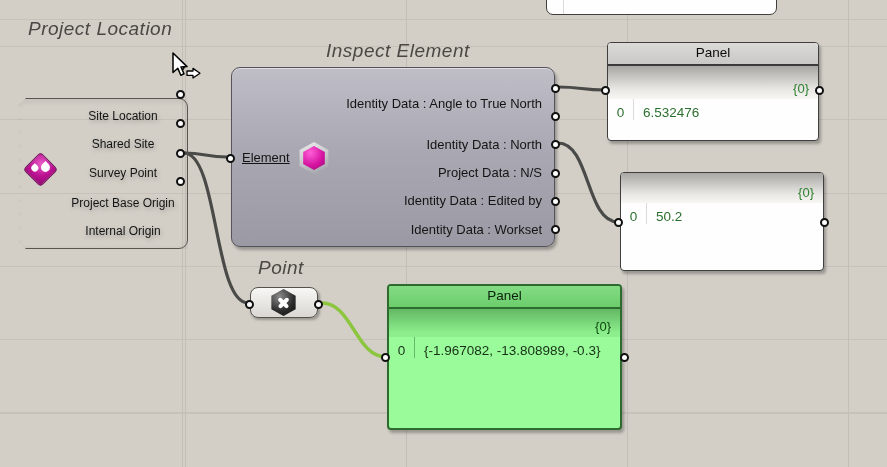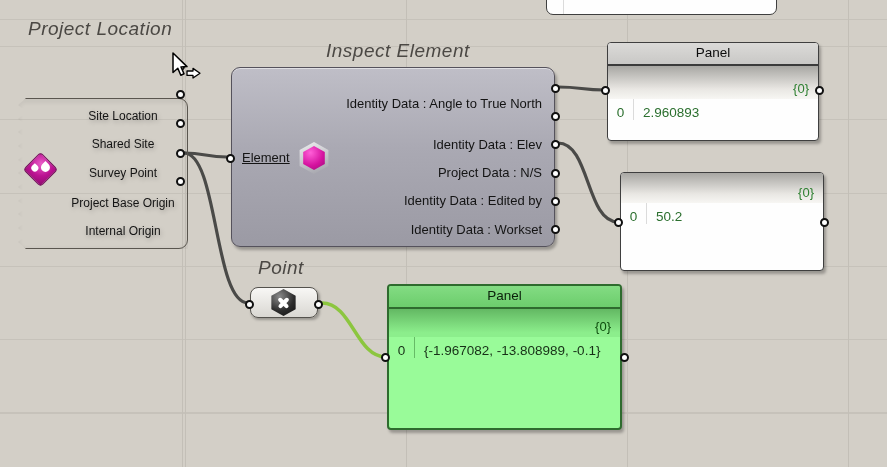--- a/index.html
+++ b/index.html
@@ -174,21 +174,21 @@
     <span class="grip" style="right:-5px; top:127.5px;"></span>
   </div>
 
   <div class="group-title" style="left:326px; top:40px;">Inspect Element</div>
   <div class="comp ie-body">
     <div class="ie-input-label">Element</div>
     <div class="hex-outer">
       <div class="hex-inner"></div>
     </div>
     <div class="ie-out" style="top:12px;margin-top:16px;">Identity Data : Angle to True North</div>
-    <div class="ie-out" style="top:68.5px;">Identity Data : Elev</div>
+    <div class="ie-out" style="top:68.5px;">Identity Data : North</div>
     <div class="ie-out" style="top:97px;">Project Data : N/S</div>
     <div class="ie-out" style="top:153.5px;">Identity Data : Workset</div>
     <div class="ie-out" style="top:125px;">Identity Data : Edited by</div>
     <span class="grip" style="left:-6px; top:85.5px;"></span>
     <span class="grip" style="right:-6px; top:15.5px;"></span>
     <span class="grip" style="right:-6px; top:43.5px;"></span>
     <span class="grip" style="right:-6px; top:72px;"></span>
     <span class="grip" style="right:-6px; top:100.5px;"></span>
     <span class="grip" style="right:-6px; top:128.5px;"></span>
     <span class="grip" style="right:-6px; top:157px;"></span>
@@ -204,21 +204,21 @@
     <span class="grip" style="right:-6px; top:11.5px;"></span>
   </div>
 
   <div class="comp panel white" style="left:607px; top:42px; width:212px; height:99px;">
     <div class="panel-header">Panel</div>
     <div class="panel-strip" style="height:33px;">
       <span>{0}</span>
     </div>
     <div class="panel-bodyarea">
       <div class="idx-col">0</div>
-      <div class="val-col">2.960893</div>
+      <div class="val-col">6.532476</div>
     </div>
   </div>
   <span class="grip comp" style="left:601px; top:85.5px;"></span>
   <span class="grip comp" style="left:815px; top:85.5px;"></span>
 
   <div class="comp panel white" style="left:620px; top:172px; width:204px; height:99px;">
     <div class="panel-strip" style="height:30px;">
       <span>{0}</span>
     </div>
     <div class="panel-bodyarea">
@@ -229,21 +229,21 @@
   <span class="grip comp" style="left:614px; top:217.5px;"></span>
   <span class="grip comp" style="left:820px; top:217.5px;"></span>
 
   <div class="comp panel green" style="left:387px; top:284px; width:235px; height:146px;">
     <div class="panel-header">Panel</div>
     <div class="panel-strip" style="height:28px;">
       <span>{0}</span>
     </div>
     <div class="panel-bodyarea">
       <div class="idx-col">0</div>
-      <div class="val-col">{-1.967082, -13.808989, -0.1}</div>
+      <div class="val-col">{-1.967082, -13.808989, -0.3}</div>
     </div>
   </div>
   <span class="grip comp" style="left:381px; top:352.5px;"></span>
   <span class="grip comp" style="left:620px; top:352.5px;"></span>
 
   <svg class="cursor" width="36" height="34" viewBox="0 0 36 34">
     <path d="M4,1 L4,20.5 L8.8,16.3 L11.8,23.3 L15,21.8 L12,15 L18,14.6 Z" fill="#fff" stroke="#000" stroke-width="1.5" stroke-linejoin="round"></path>
     <path d="M18,19 l6,0 0,-2.6 7,4.8 -7,4.8 0,-2.6 -6,0 z" fill="#fff" stroke="#000" stroke-width="1.3" stroke-linejoin="round"></path>
   </svg>
 

